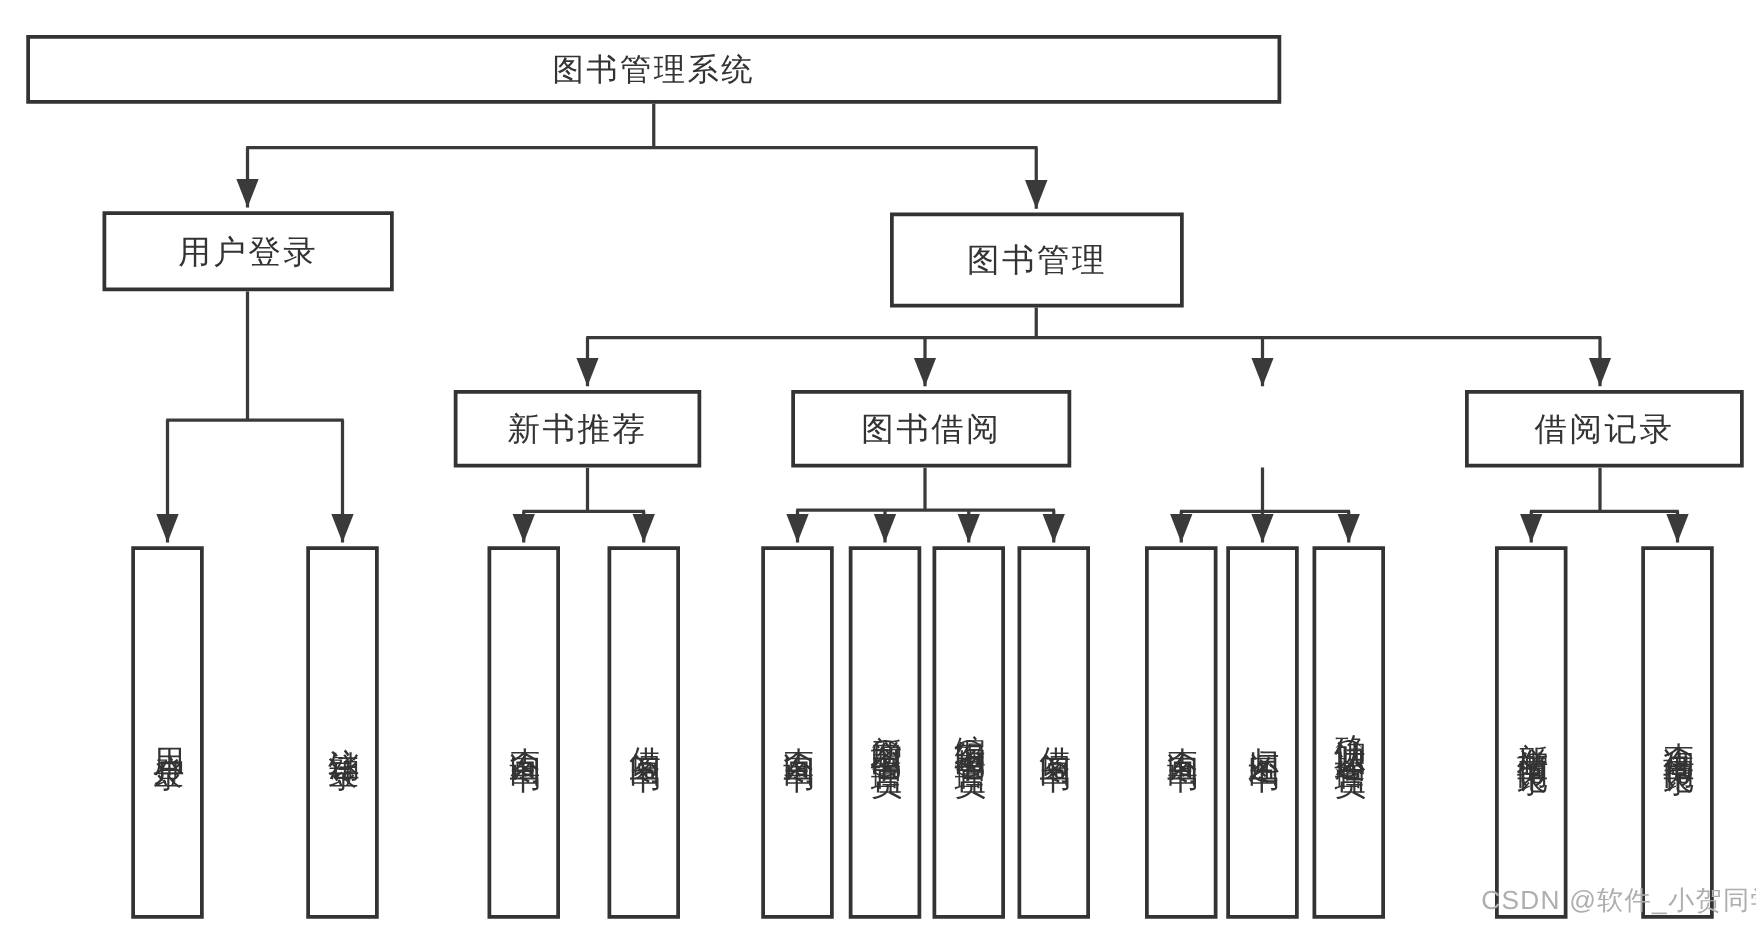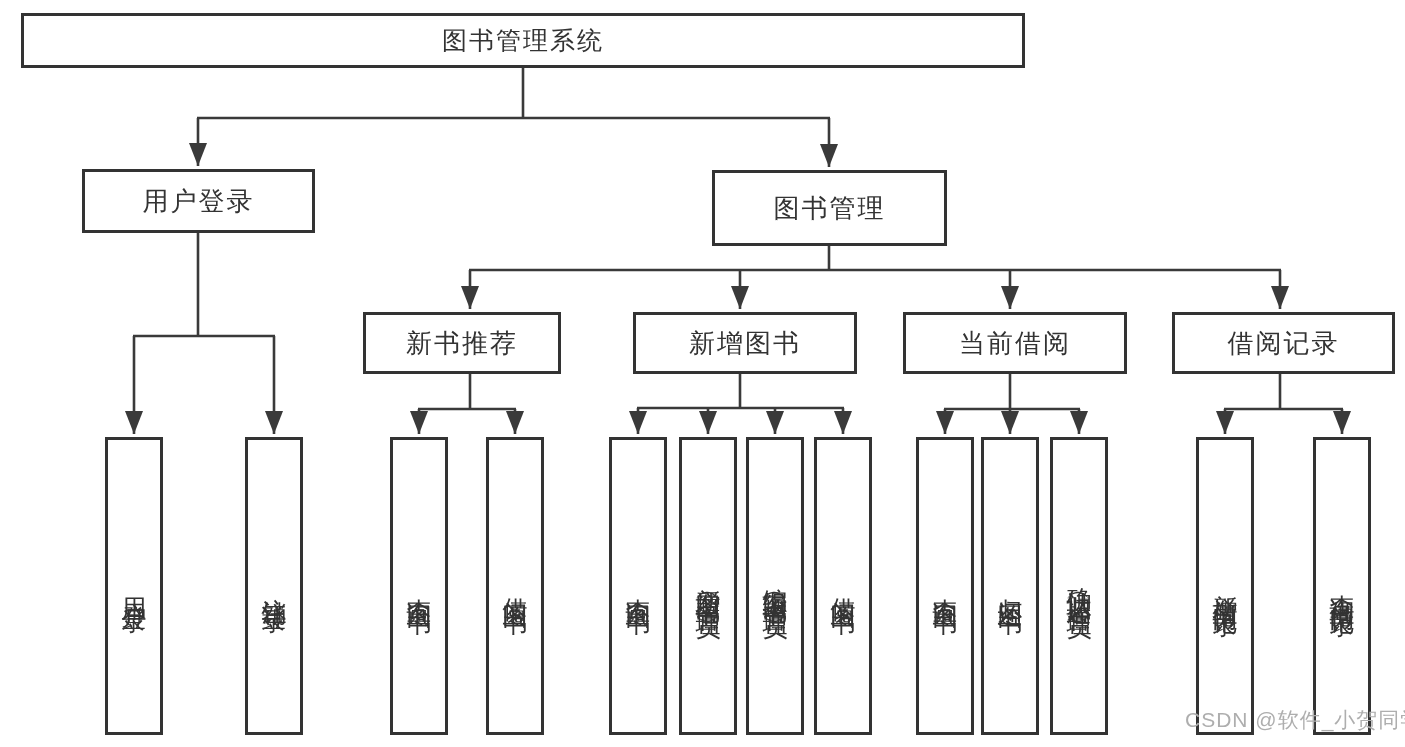--- a/index.html
+++ b/index.html
@@ -96,39 +96,36 @@
       <line x1="1010" y1="409" x2="1010" y2="434" marker-end="url(#arrow)"></line>
       <line x1="1079" y1="409" x2="1079" y2="434" marker-end="url(#arrow)"></line>
 
       <line x1="1280" y1="374" x2="1280" y2="409"></line>
       <line x1="1224" y1="409" x2="1343" y2="409"></line>
       <line x1="1225" y1="409" x2="1225" y2="434" marker-end="url(#arrow)"></line>
       <line x1="1342" y1="409" x2="1342" y2="434" marker-end="url(#arrow)"></line>
     </g>
   </svg>
 
-  <div class="node h-node root-node" style="left:21px; top:13px; width:1004px; height:55px;">
+  <div class="node h-node root-node" style="left:21px; top:28px; width:1004px; height:55px;">
     <span>图书管理系统</span>
   </div>
 
   <div class="node h-node" style="left:82px; top:169px; width:233px; height:64px;">
     <span>用户登录</span>
   </div>
   <div class="node h-node" style="left:712px; top:170px; width:235px; height:76px;">
     <span>图书管理</span>
   </div>
 
   <div class="node h-node" style="left:363px; top:312px; width:198px; height:62px;">
     <span>新书推荐</span>
   </div>
   <div class="node h-node" style="left:633px; top:312px; width:224px; height:62px;">
-    <span>新增图书</span>
-  </div>
-  <div class="node h-node" style="left:903px; top:312px; width:224px; height:62px;">
-    <span>当前借阅</span>
+    <span>图书借阅</span>
   </div>
   <div class="node h-node" style="left:1172px; top:312px; width:223px; height:62px;text-align:center;">
     <span>借阅记录</span>
   </div>
 
   <div class="node v-node" style="left:105px; top:437px; width:58px; height:298px;">
     <span>用户登录</span>
   </div>
   <div class="node v-node" style="left:245px; top:437px; width:58px; height:298px;">
     <span>注销登录</span>

